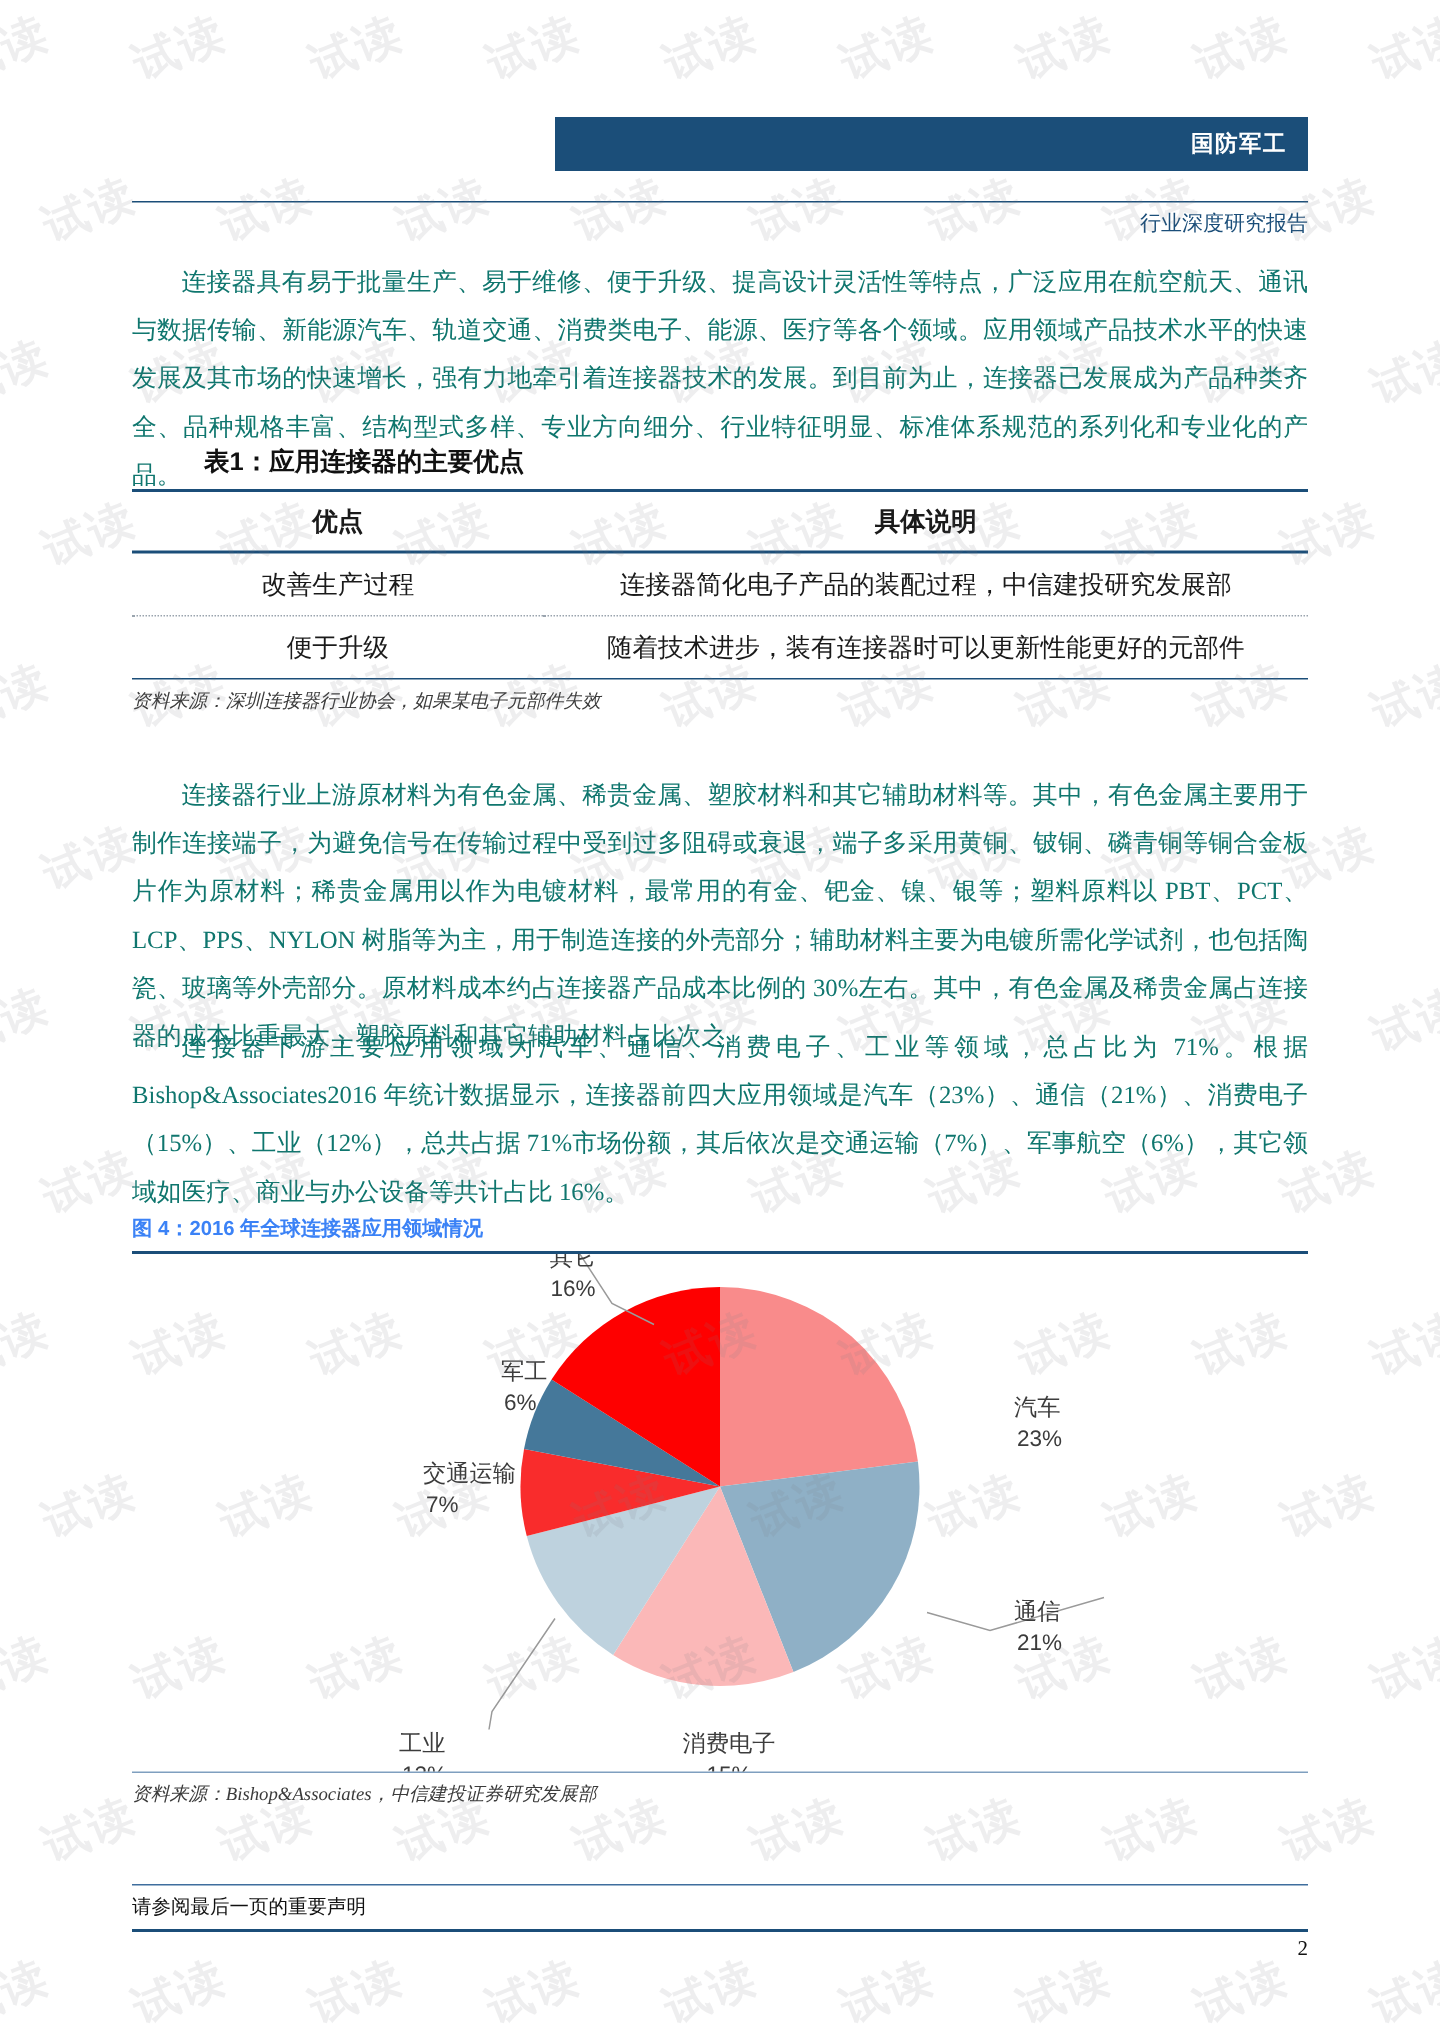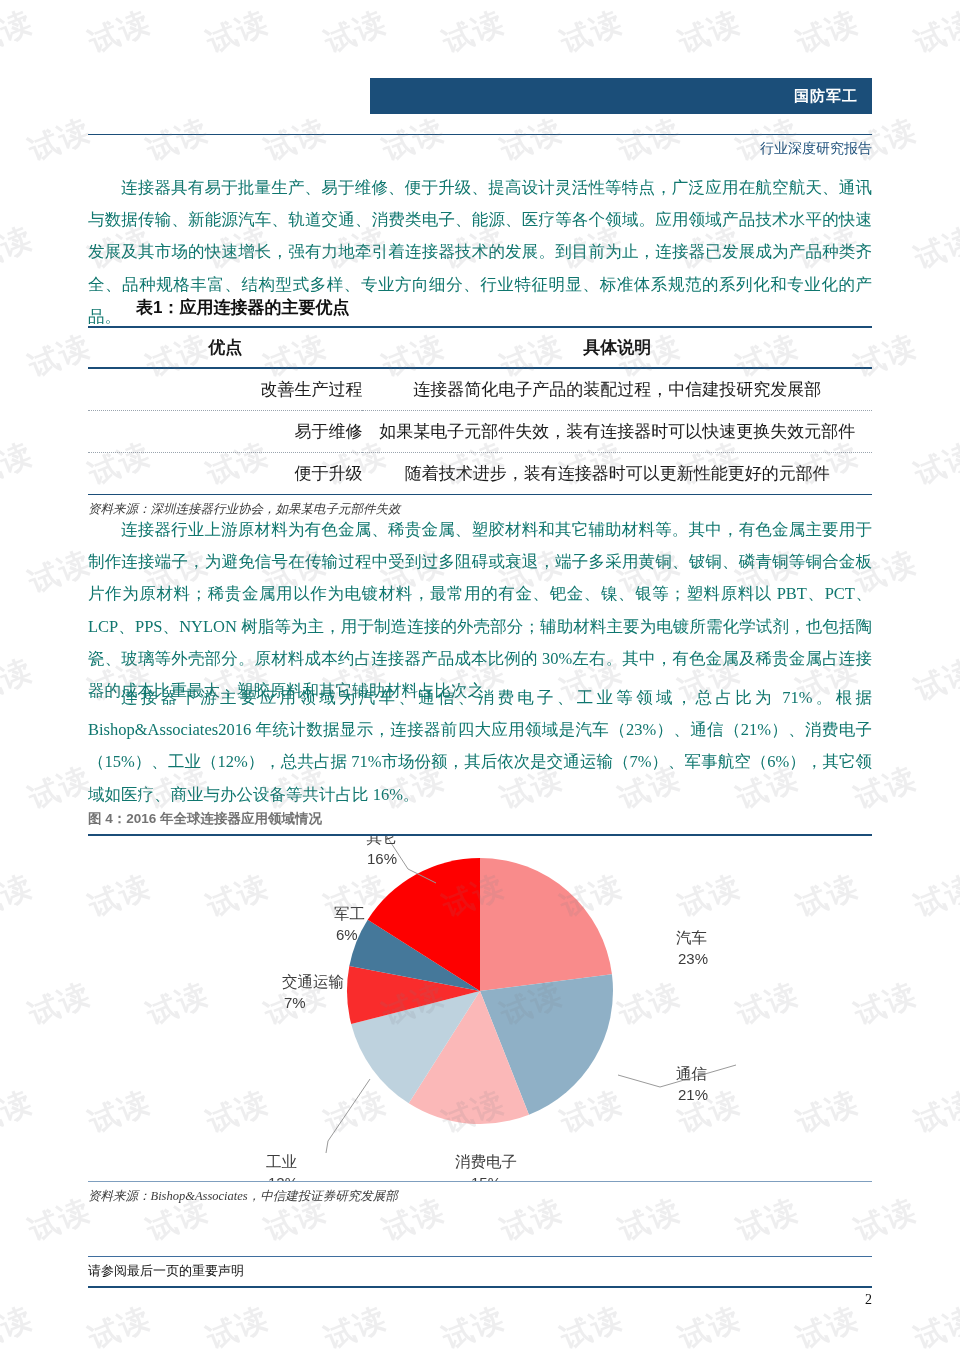--- a/index.html
+++ b/index.html
@@ -92,33 +92,33 @@
     font-family:"Liberation Serif",serif;
   }
   table.t1 thead th.c1{width:35%;text-align:center;}
   table.t1 thead th.c2{width:65%;text-align:center;}
   table.t1 tbody td{
     padding:9px 0 9px 0;
     border-bottom:1px dotted #9aa4ae;
     font-family:"Liberation Serif",serif;
   }
   table.t1 tbody tr:last-child td{border-bottom:1.6px solid #1b4e79;}
-  table.t1 tbody td.c1{text-align:right;}
+  table.t1 tbody td.c1{text-align:center;}
   table.t1 tbody td.c2{text-align:center;}
   .src{
     margin-top:6px;
     font-size:12.5px;font-style:italic;color:#3b3b3b;
     font-family:"Liberation Serif",serif;
   }
 
   
   .fig-block{position:absolute;left:88px;top:810px;width:784px;}
   .fig-title{
     font-family:"Liberation Sans","DejaVu Sans",sans-serif;
-    font-size:13.5px;font-weight:700;color:#737373;
+    font-size:13.5px;font-weight:700;color:#3b82f6;
     margin-bottom:6px;
   }
   .fig-rule-top{border-top:2px solid #1b4e79;width:100%;}
   .fig-area{position:relative;width:784px;height:345px;}
   .fig-rule-bot{border-top:1.2px solid #7f9fbf;width:100%;}
   .fig-src{
     margin-top:6px;
     font-size:12.5px;font-style:italic;color:#3b3b3b;
     font-family:"Liberation Serif",serif;
   }
@@ -175,24 +175,20 @@
       <thead>
         <tr>
           <th class="c1">优点</th>
           <th class="c2">具体说明</th>
         </tr>
       </thead>
       <tbody>
         <tr>
           <td class="c1">改善生产过程</td>
           <td class="c2">连接器简化电子产品的装配过程，中信建投研究发展部</td>
-        </tr>
-        <tr>
-          <td class="c1">易于维修</td>
-          <td class="c2">如果某电子元部件失效，装有连接器时可以快速更换失效元部件</td>
         </tr>
         <tr>
           <td class="c1">便于升级</td>
           <td class="c2">随着技术进步，装有连接器时可以更新性能更好的元部件</td>
         </tr>
       </tbody>
     </table>
     <div class="src">资料来源：深圳连接器行业协会，如果某电子元部件失效</div>
   </div>
 

